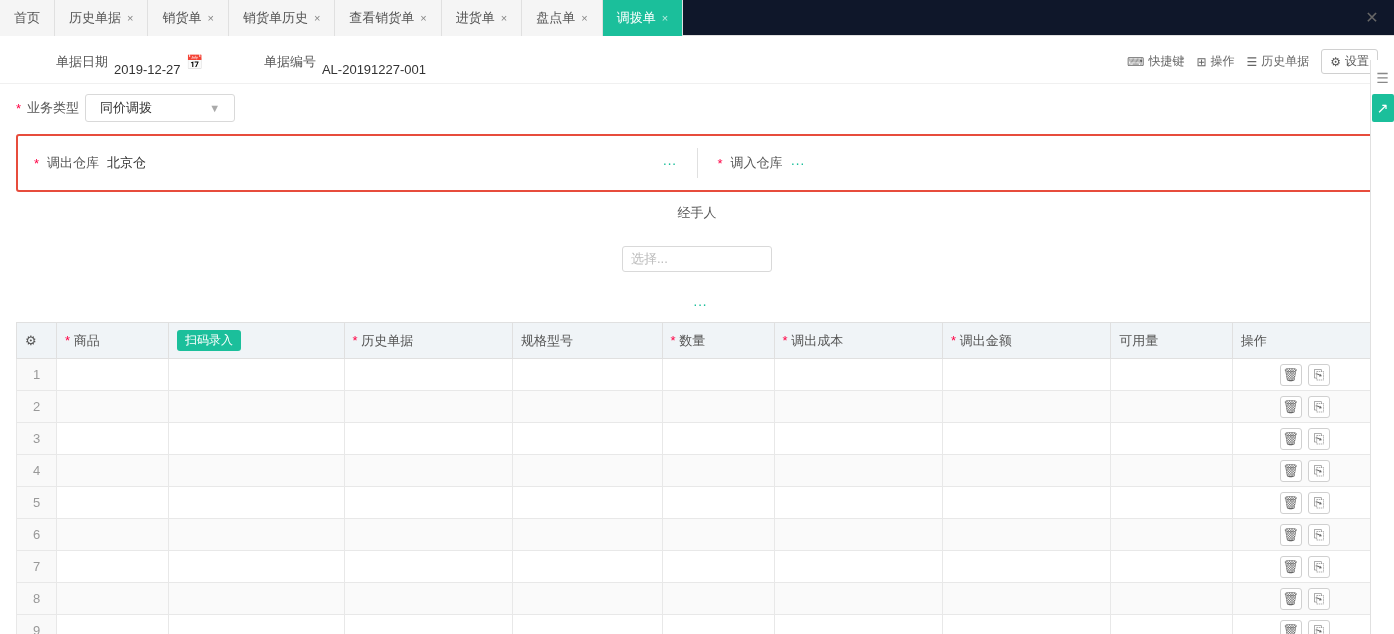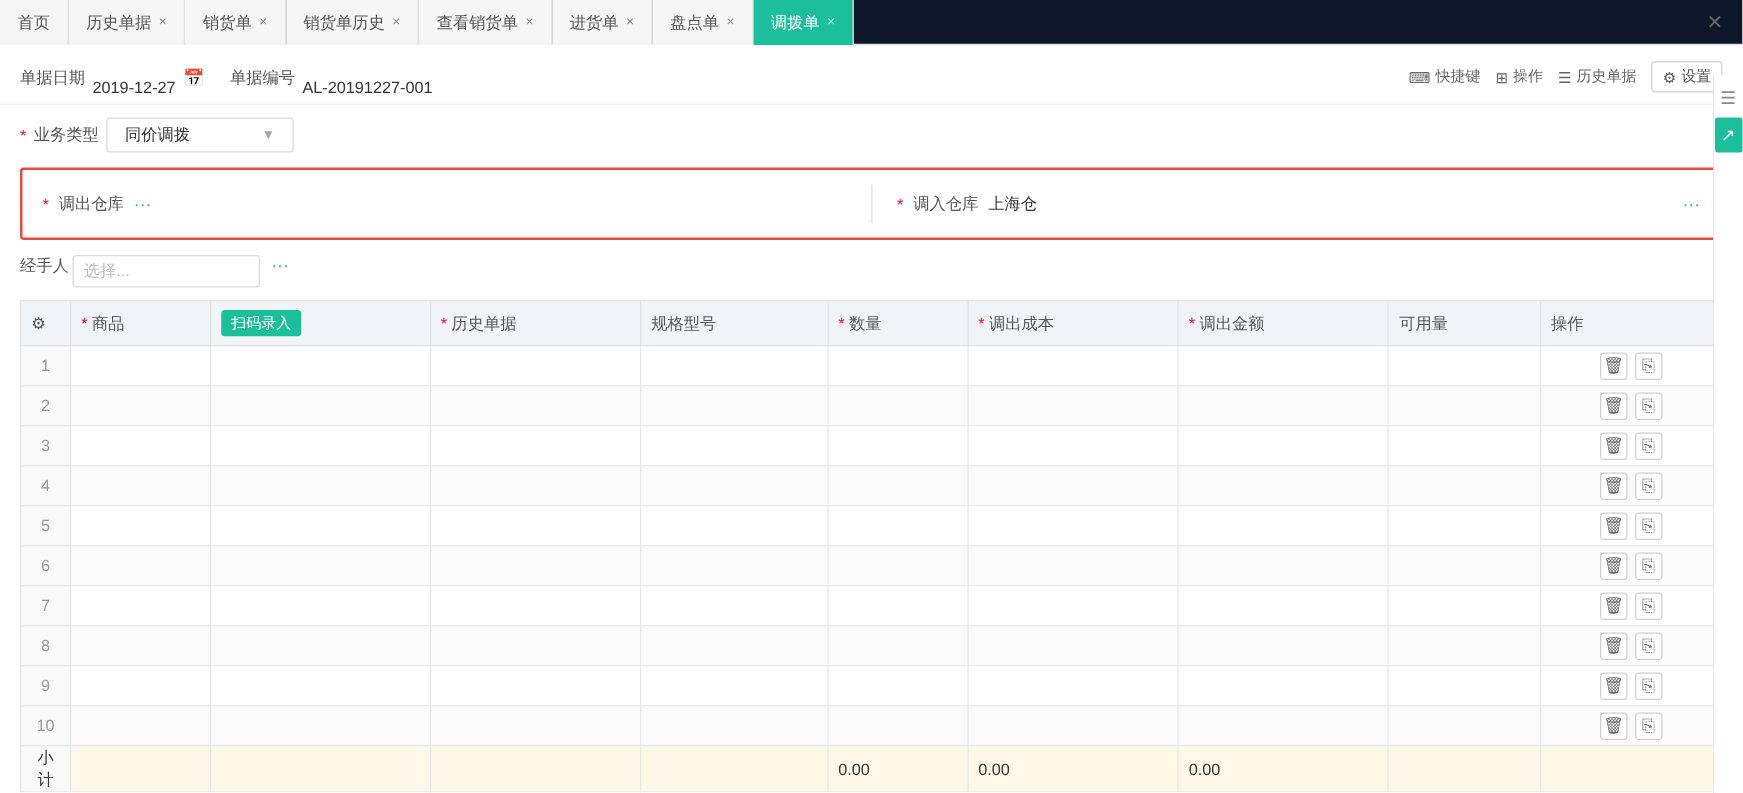--- a/index.html
+++ b/index.html
@@ -60,21 +60,21 @@
       padding: 10px 16px 6px 16px;
       gap: 20px;
       border-bottom: 1px solid #f0f0f0;
     }
     .form-field {
       display: flex;
       align-items: center;
       gap: 6px;
       font-size: 13px;
     }
-    .form-field label { color: #555; white-space: nowrap; }
+    .form-field label { color: #555; white-space: nowrap; margin-left: 40px; }
     .form-field .value { color: #333; font-weight: 500; margin-top: 16px; }
     .calendar-icon { color: #1bbf9b; font-size: 14px; cursor: pointer; }
     .header-actions {
       margin-left: auto;
       display: flex;
       align-items: center;
       gap: 12px;
     }
     .header-action-item {
       display: flex;
@@ -149,22 +149,24 @@
       flex: 1;
     }
     .warehouse-field .wf-label { color: #555; font-size: 13px; white-space: nowrap; }
     .warehouse-field .wf-value { color: #333; font-size: 13px; font-weight: 500; flex: 1; }
     .warehouse-field .more-btn { color: #1bbf9b; font-size: 14px; cursor: pointer; }
     .warehouse-divider { width: 1px; height: 30px; background: #e0e0e0; margin: 0 20px; }
 
     
     .handler-row {
       display: flex;
-      gap: 3px;
+      align-items: center;
+      gap: 24px;
       padding: 4px 0 10px 0;
+      flex-direction: column;
     }
     .handler-select {
       color: #bbb;
       font-size: 13px;
       border: 1px solid #d9d9d9;
       border-radius: 3px;
       padding: 3px 8px;
       min-width: 150px;
       cursor: pointer;
       background: #fff;
@@ -377,27 +379,27 @@
         <span class="select-value">同价调拨</span>
         <span class="chevron">▼</span>
       </div>
     </div>
   </div>
 
   <div class="warehouse-section">
     <div class="warehouse-field">
       <span class="required-star">*</span>
       <span class="wf-label">调出仓库</span>
+      <span class="wf-value">北京仓</span>
       <span class="more-btn">···</span>
     </div>
     <div class="warehouse-divider"></div>
     <div class="warehouse-field">
       <span class="required-star">*</span>
       <span class="wf-label">调入仓库</span>
-      <span class="wf-value">上海仓</span>
       <span class="more-btn">···</span>
     </div>
   </div>
 
   <div class="handler-row">
     <span class="field-label">经手人</span>
     <div class="handler-select">
       <span>选择...</span>
     </div>
     <span class="more-dots">···</span>

